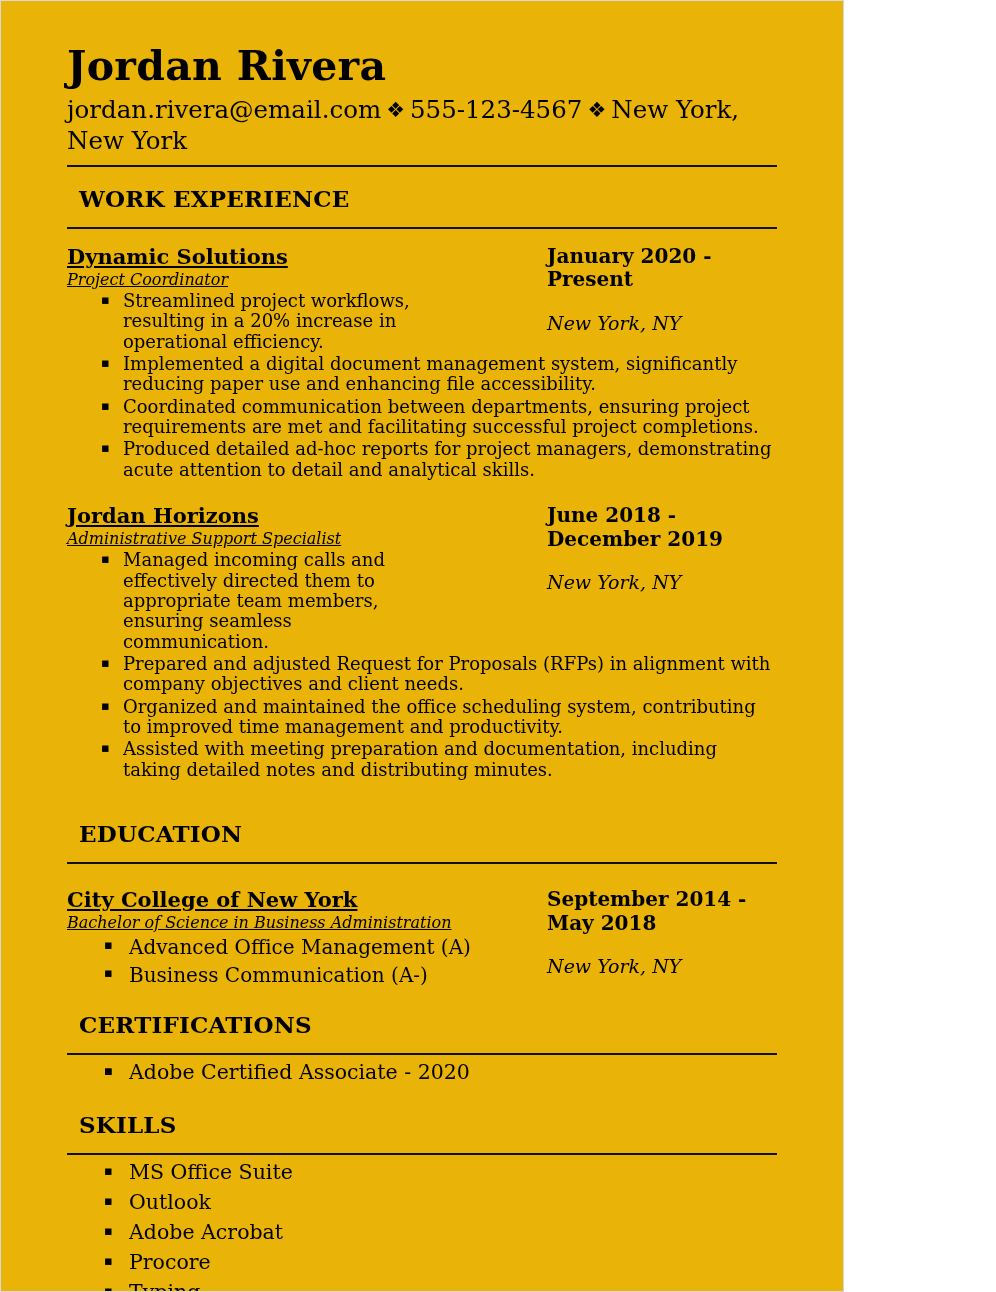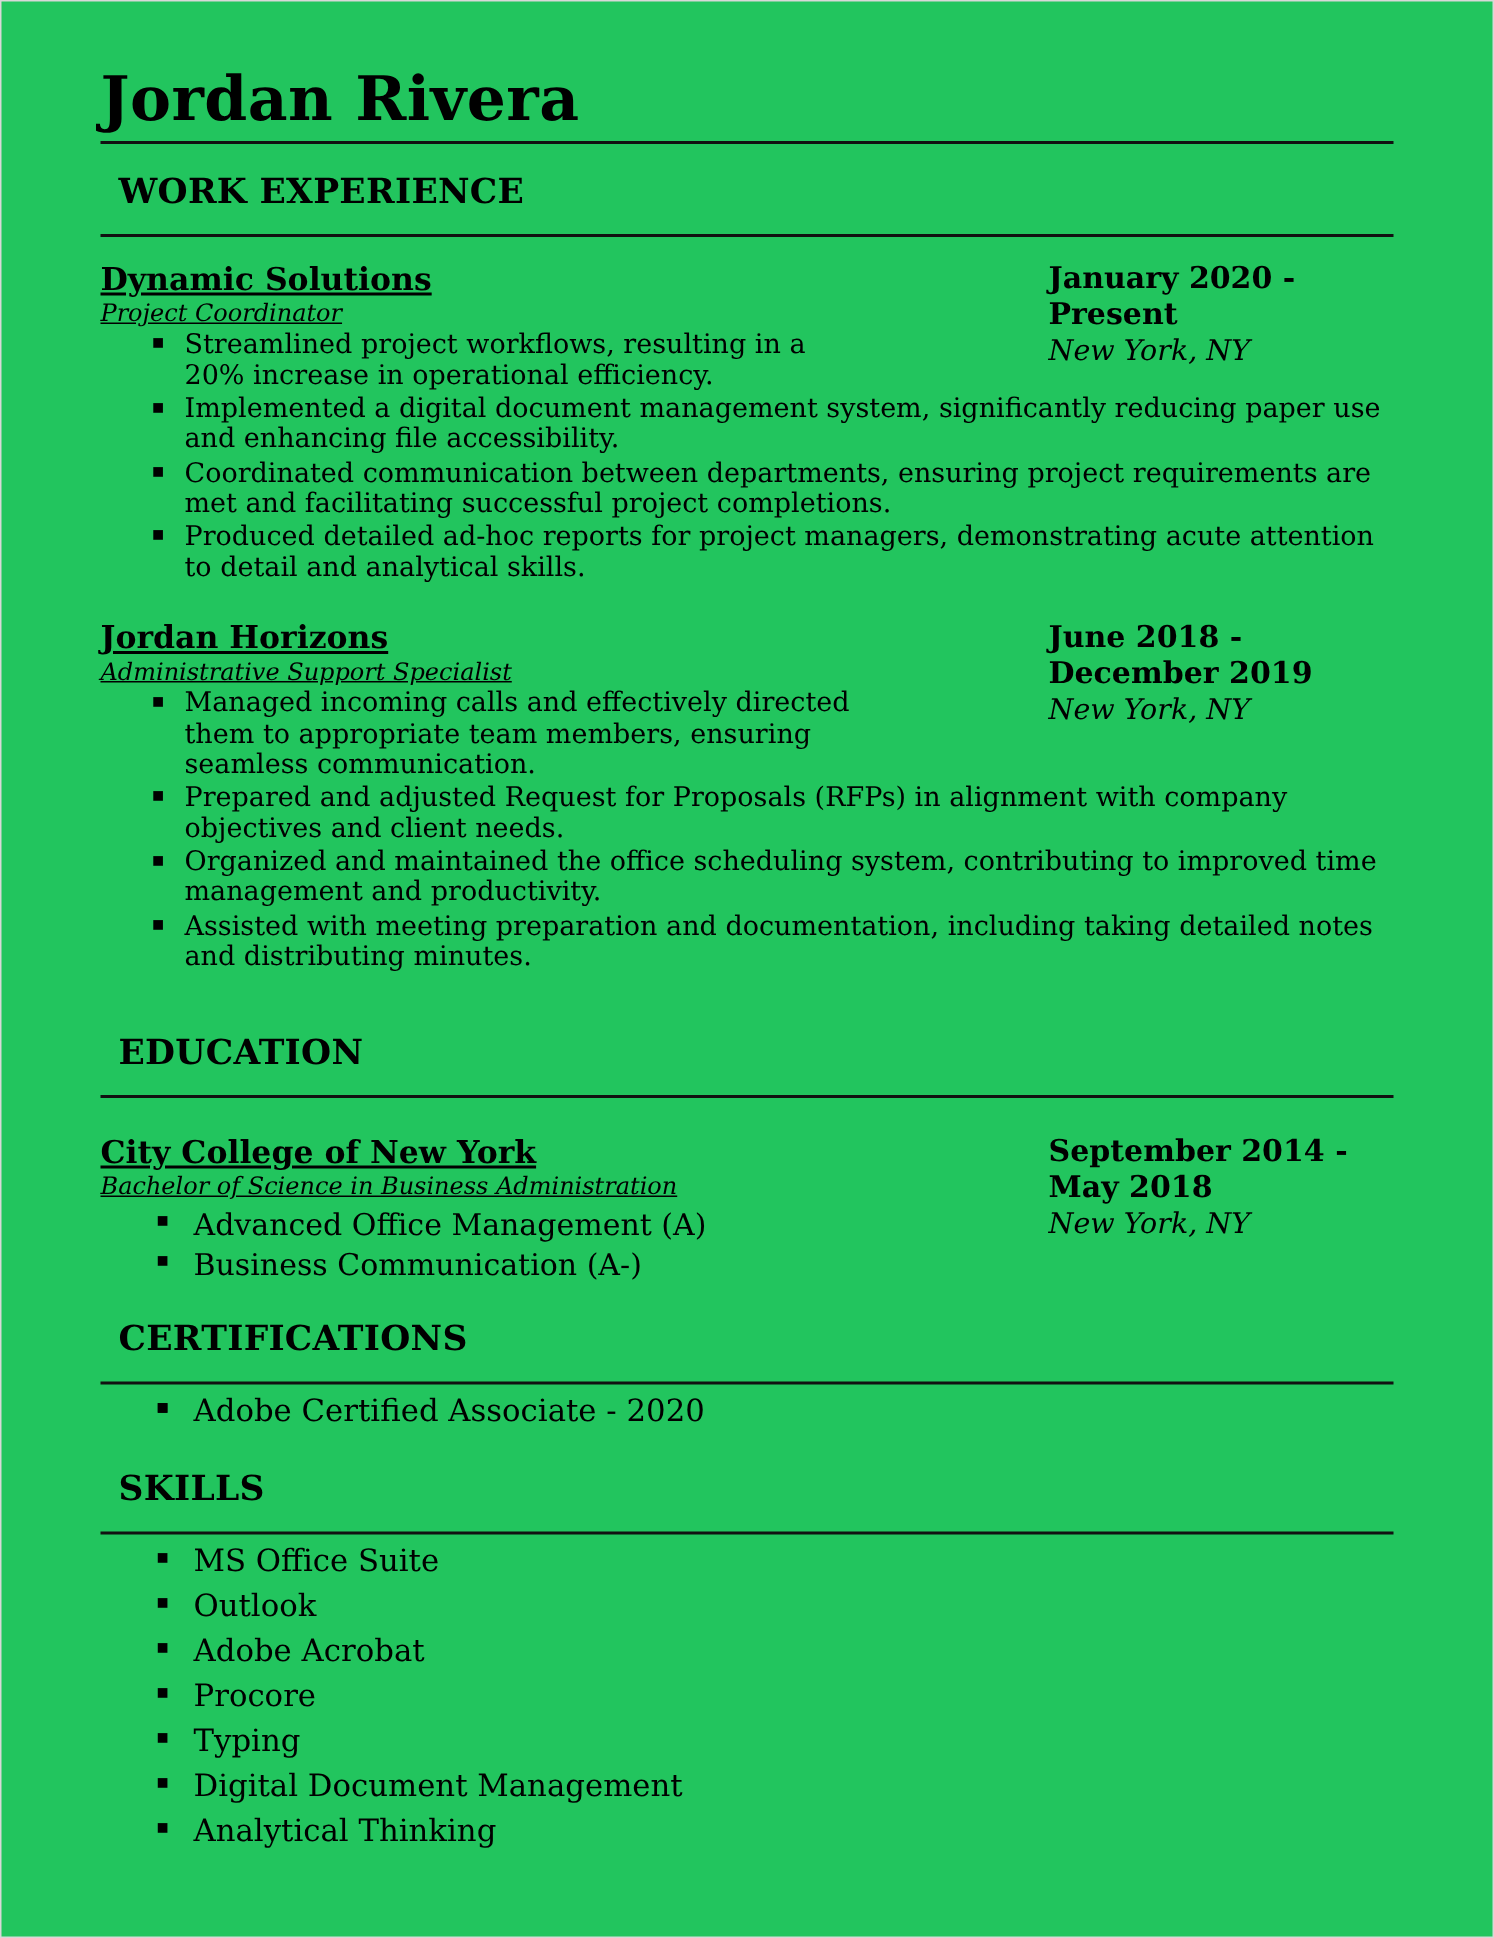--- a/index.html
+++ b/index.html
@@ -2,23 +2,23 @@
 <html><head>
 <meta charset="utf-8">
 <style>
   html, body {
     margin: 0;
     padding: 0;
     background: #ffffff;
   }
   .page {
     position: relative;
-    width: 996px;
+    width: 844px;
     height: 1292px;
-    background: #22c55e;
+    background: #eab308;
     border: 1px solid #d8d8d8;
     box-sizing: border-box;
     overflow: hidden;
     font-family: "DejaVu Serif", "Liberation Serif", serif;
     color: #000000;
   }
   .inner {
     padding: 44px 66px 0 66px;
   }
 
@@ -97,21 +97,21 @@
   }
   .dates {
     font-size: 20px;
     font-weight: bold;
     line-height: 1.18;
   }
   .location {
     font-size: 19px;
     font-style: italic;
     line-height: 1.2;
-    margin-top: 2px;
+    margin-top: 20px;
   }
 
   
   ul.bullets {
     list-style: none;
     margin: 1px 0 0 0;
     padding: 0;
   }
   ul.bullets > li {
     position: relative;
@@ -159,20 +159,23 @@
   .list-block { margin-top: 14px; }
 </style>
 </head>
 <body>
 
 <div class="page">
   <div class="inner">
 
     <div>
       <div class="name">Jordan Rivera</div>
+      <div class="contact">
+        <span>jordan.rivera@email.com</span><span class="sep">❖</span><span>555-123-4567</span><span class="sep">❖</span><span>New York, New York</span>
+      </div>
       <hr class="rule header-rule">
     </div>
 
     <div class="section">
       <div class="section-head">WORK EXPERIENCE</div>
       <hr class="section-head-rule">
 
       <div class="entry">
         <div class="entry-side">
           <div class="dates">January 2020 - Present</div>

